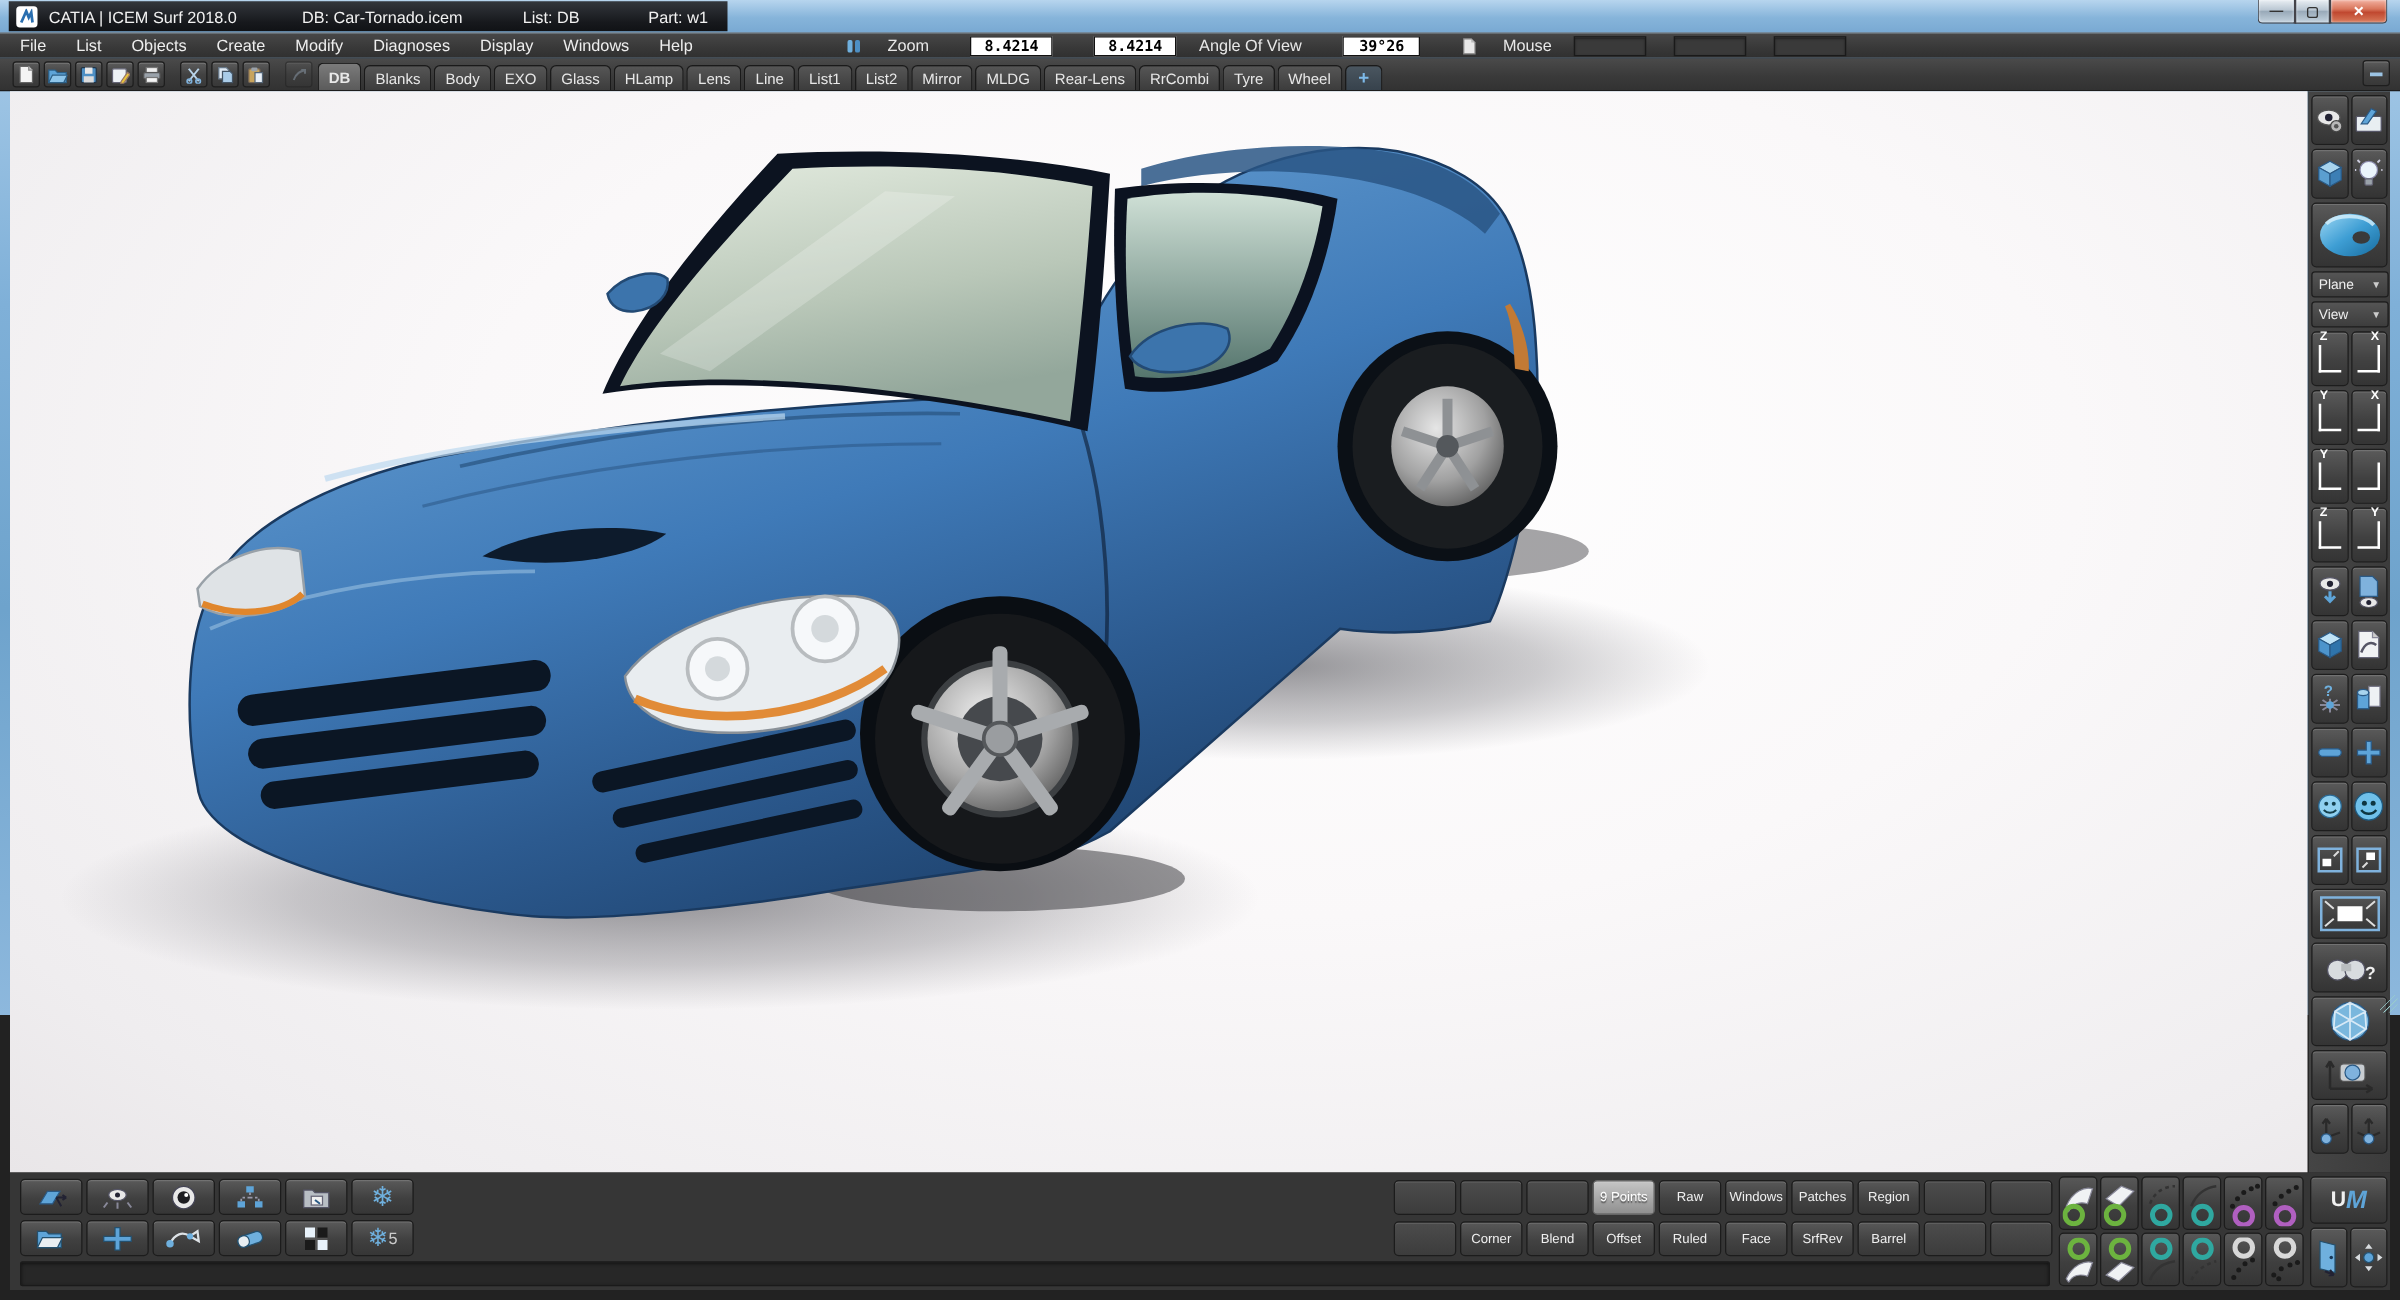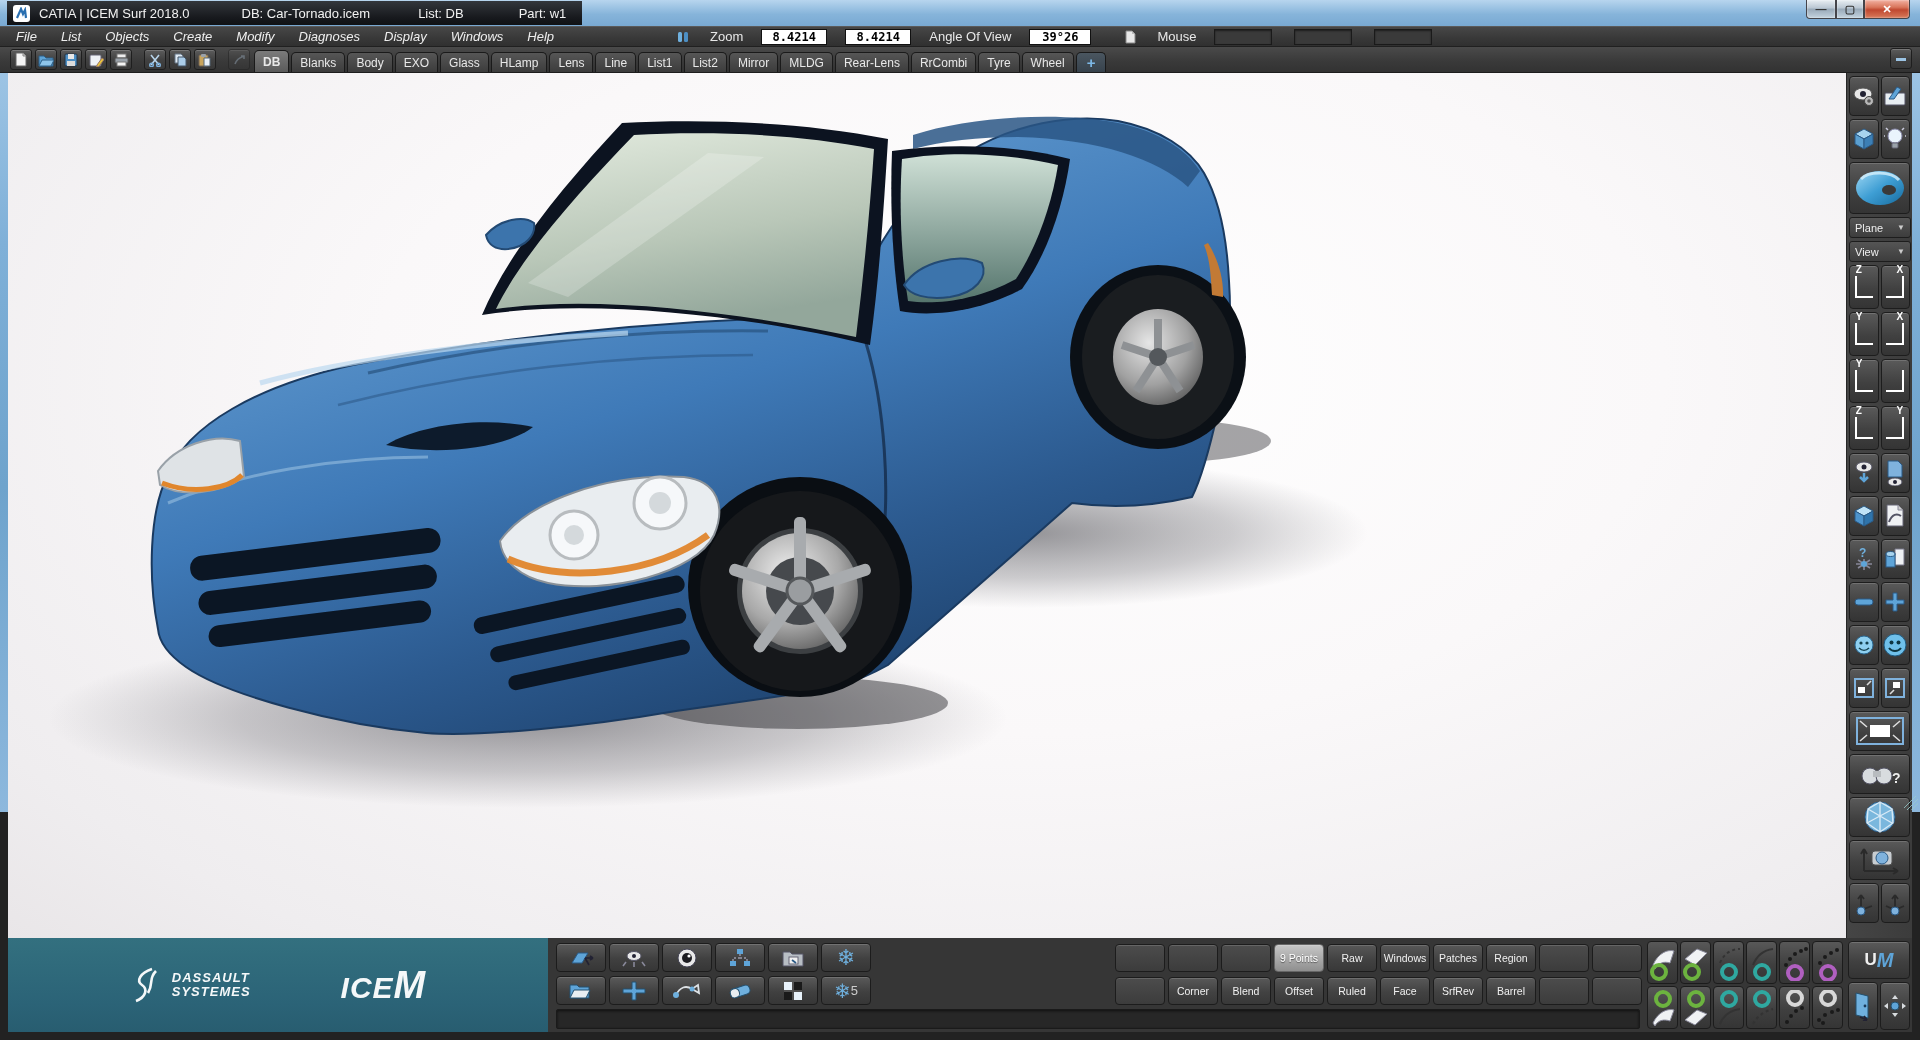--- a/index.html
+++ b/index.html
@@ -29,27 +29,27 @@
   .wbtn.min { width:30px; border-radius:0 0 0 4px; }
   .wbtn.max { width:28px; }
   .wbtn.close { width:46px; border-radius:0 0 4px 0; color:#fff;
                 background:linear-gradient(180deg,#f2b0a0,#d9765c 40%,#c04830 55%,#d87a5a); }
 
   
   .menubar { position:absolute; left:0; top:26px; width:1920px; height:21px;
              background:linear-gradient(180deg,#474747,#383838 60%,#303030);
              border-top:1px solid #5a5a5a; border-bottom:1px solid #202020;
              display:flex; align-items:center; color:#eee; font-size:13px; }
-  .menu-item { padding:0 12px; cursor:default;font-style:italic; }
+  .menu-item { padding:0 12px; cursor:default; }
   .menu-item:first-child { padding-left:16px; }
   .viewctl { position:absolute; left:676px; top:0; height:100%; display:flex; align-items:center; gap:18px; }
   .vlabel { color:#e8e8e8; font-size:13px; }
   .vinput { width:66px; height:16px; background:#fff; border:1px solid #111; color:#000;
             font-family:"DejaVu Sans Mono", monospace; font-weight:bold; font-size:12px;
-            text-align:center; padding:0 2px; }
+            text-align:center; padding:0 2px;margin-left:15px; }
   .mouse-field { width:58px; height:16px; background:#3a3a3a; border:1px solid #1a1a1a;
                  box-shadow:inset 0 1px 2px rgba(0,0,0,.5); margin-right:4px; }
   .mini-ic { width:16px; height:14px; display:inline-block; }
 
   
   .toolbar { position:absolute; left:0; top:47px; width:1920px; height:26px;
              background:linear-gradient(180deg,#4a4a4a,#3a3a3a 55%,#323232);
              border-bottom:1px solid #1d1d1d; display:flex; align-items:flex-end; }
   .tb-icons { display:flex; align-items:center; gap:3px; padding:0 4px 2px 10px; }
   .ibtn { width:22px; height:21px; border:1px solid #1e1e1e; border-radius:3px;
@@ -648,34 +648,20 @@
           <svg width="22" height="26">
               <path d="M11 20 L11 5 M11 20 L20 16 M11 20 L2 16 M11 5 L8 9 M11 5 L14 9" stroke="#2a2a2a" stroke-width="1.8" fill="none"></path>
               <circle cx="11" cy="21" r="4" fill="#7fb2dd" stroke="#2a5a86"></circle>
             </svg>
         </div>
       </div>
     </div>
   </div>
 
   <div class="bottombar">
-    <div class="brand">
-      <div class="ds-logo">
-        <svg width="34" height="40">
-          <path d="M22 4 C10 8 6 16 12 20 C18 24 16 32 6 36 M26 6 C18 14 24 18 18 28" stroke="#f5f8f9" stroke-width="2.6" fill="none"></path>
-        </svg>
-        <div class="ds-text">
-          <div>DASSAULT</div>
-          <div>SYSTEMES</div>
-        </div>
-      </div>
-      <div class="icem-logo">
-        <span>ICE</span><span class="m-slash">M</span>
-      </div>
-    </div>
 
     <div class="toolarea">
       <div class="trow">
         <div class="tibtn">
           <svg width="26" height="22">
               <path d="M4 16 L10 6 L20 6 L14 16 Z" fill="#5ea4d8" stroke="#2a5a86"></path>
               <path d="M17 11 L25 11 M17 11 L21 18 M25 11 L22 9 M25 11 L22 13" stroke="#223" stroke-width="1.6" fill="none"></path>
             </svg>
         </div>
         <div class="tibtn">

